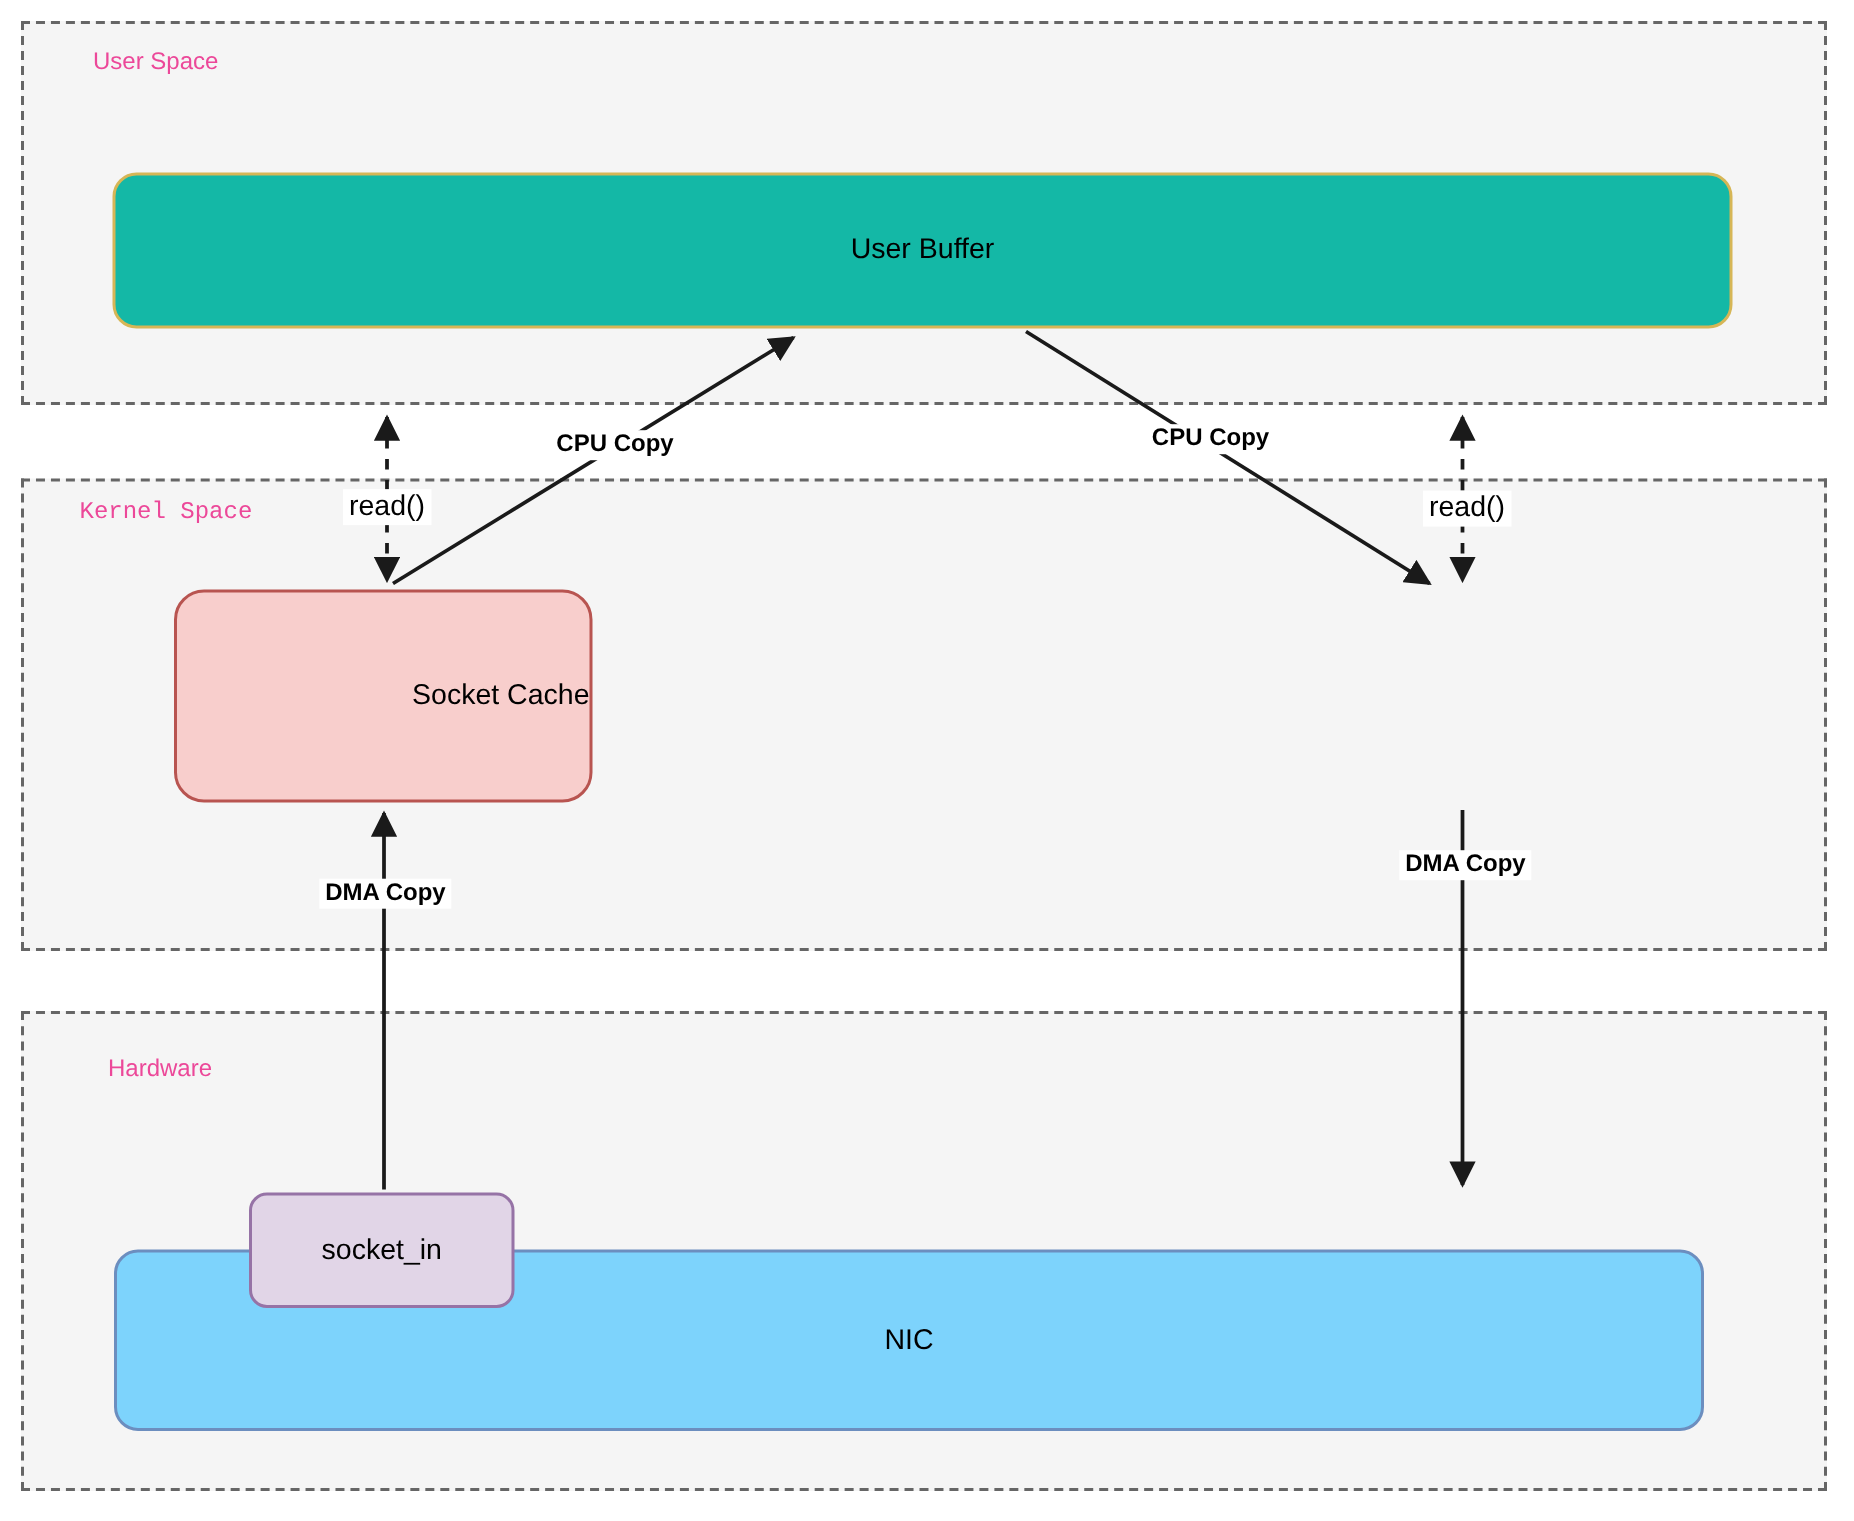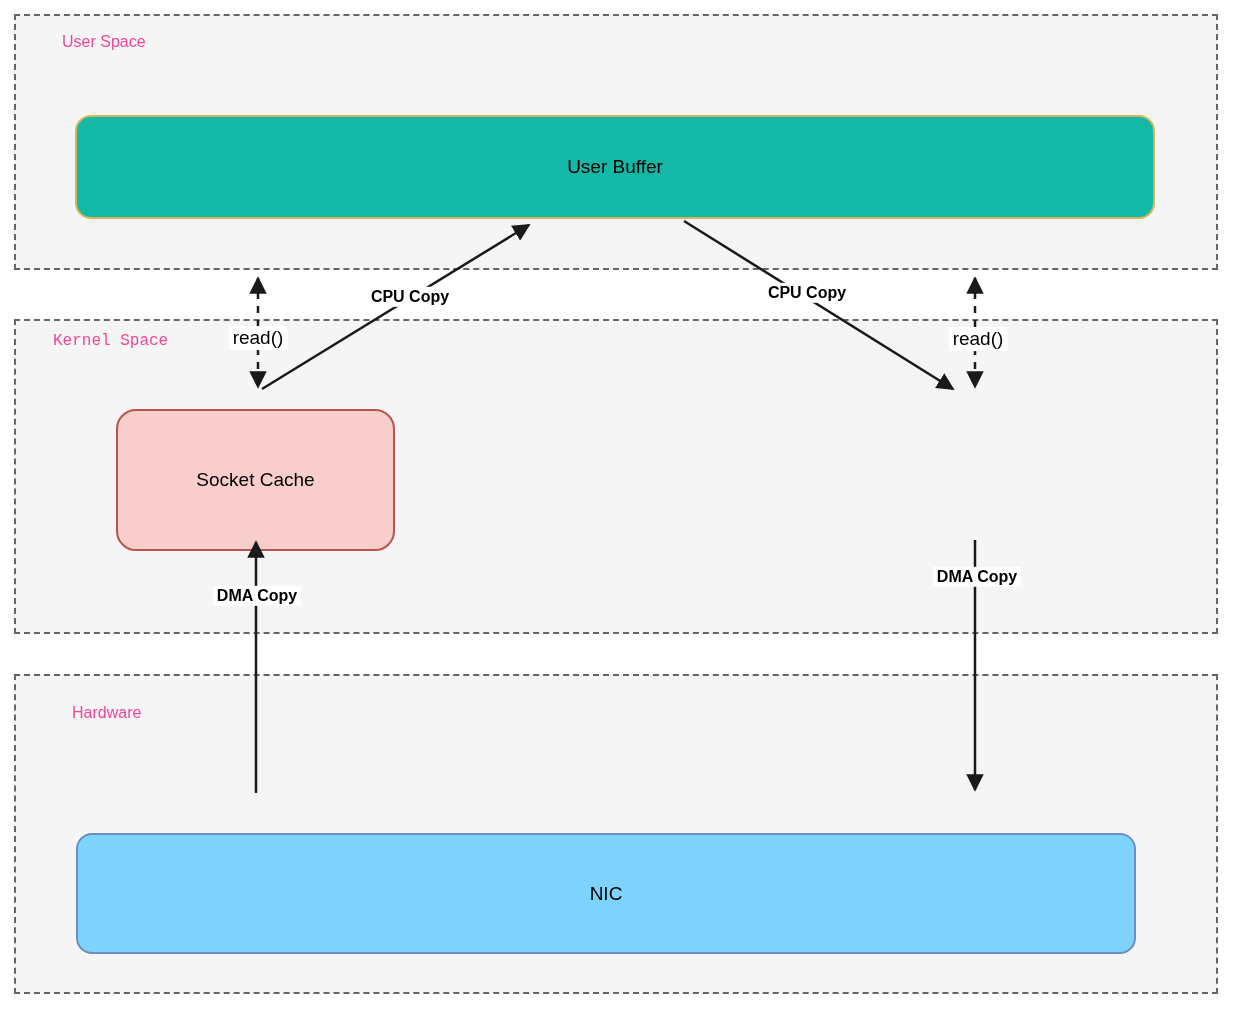--- a/index.html
+++ b/index.html
@@ -32,21 +32,21 @@
     justify-content: center;
     font-size: 19px;
     white-space: nowrap;
   }
   .node.yellow { background: #14b8a6; border: 2px solid #d6b656; border-radius: 16px; }
   .node.red    { background: #f8cecc; border: 2px solid #b85450; border-radius: 20px; }
   .node.blue   { background: #7dd3fc; border: 2px solid #6c8ebf; border-radius: 16px; }
   .node.purple { background: #e1d5e7; border: 2px solid #9673a6; border-radius: 12px; }
 
   #user-buffer   { left: 75px;  top: 115px; width: 1080px; height: 104px; }
-  #socket-cache  { left: 116px; top: 409px; width: 279px;  height: 142px; }
+  #socket-cache  { left: 116px; top: 393px; width: 279px;  height: 142px; justify-content: flex-end; }
   #socket-buffer { left: 846px; top: 393px; width: 260px;  height: 142px; }
   #nic           { left: 76px;  top: 833px; width: 1060px; height: 121px; }
   #socket-in     { left: 166px; top: 795px; width: 177px;  height: 77px; }
   #socket-out    { left: 886px; top: 795px; width: 178px;  height: 77px; }
 
   #region-user-space   { left: 14px; top: 14px;  width: 1204px; height: 256px; }
   #region-kernel-space { left: 14px; top: 319px; width: 1204px; height: 315px; }
   #region-hardware     { left: 14px; top: 674px; width: 1204px; height: 320px; }
 
   #label-user-space   { left: 62px; top: 33px; }
@@ -92,20 +92,23 @@
 
   <div class="node yellow" id="user-buffer">
     <span>User Buffer</span>
   </div>
   <div class="node red" id="socket-cache">
     <span>Socket Cache</span>
   </div>
   <div class="node blue" id="nic">
     <span>NIC</span>
   </div>
+  <div class="node purple" id="socket-in">
+    <span>socket_in</span>
+  </div>
 
   <svg class="edges" viewBox="0 0 1236 1014">
     <defs>
       <marker id="arr-end" viewBox="0 0 10 10" refX="9" refY="5" markerWidth="7" markerHeight="7" orient="auto">
         <path d="M0,0 L10,5 L0,10 z" fill="#1a1a1a"></path>
       </marker>
       <marker id="arr-start" viewBox="0 0 10 10" refX="9" refY="5" markerWidth="7" markerHeight="7" orient="auto-start-reverse">
         <path d="M0,0 L10,5 L0,10 z" fill="#1a1a1a"></path>
       </marker>
     </defs>

